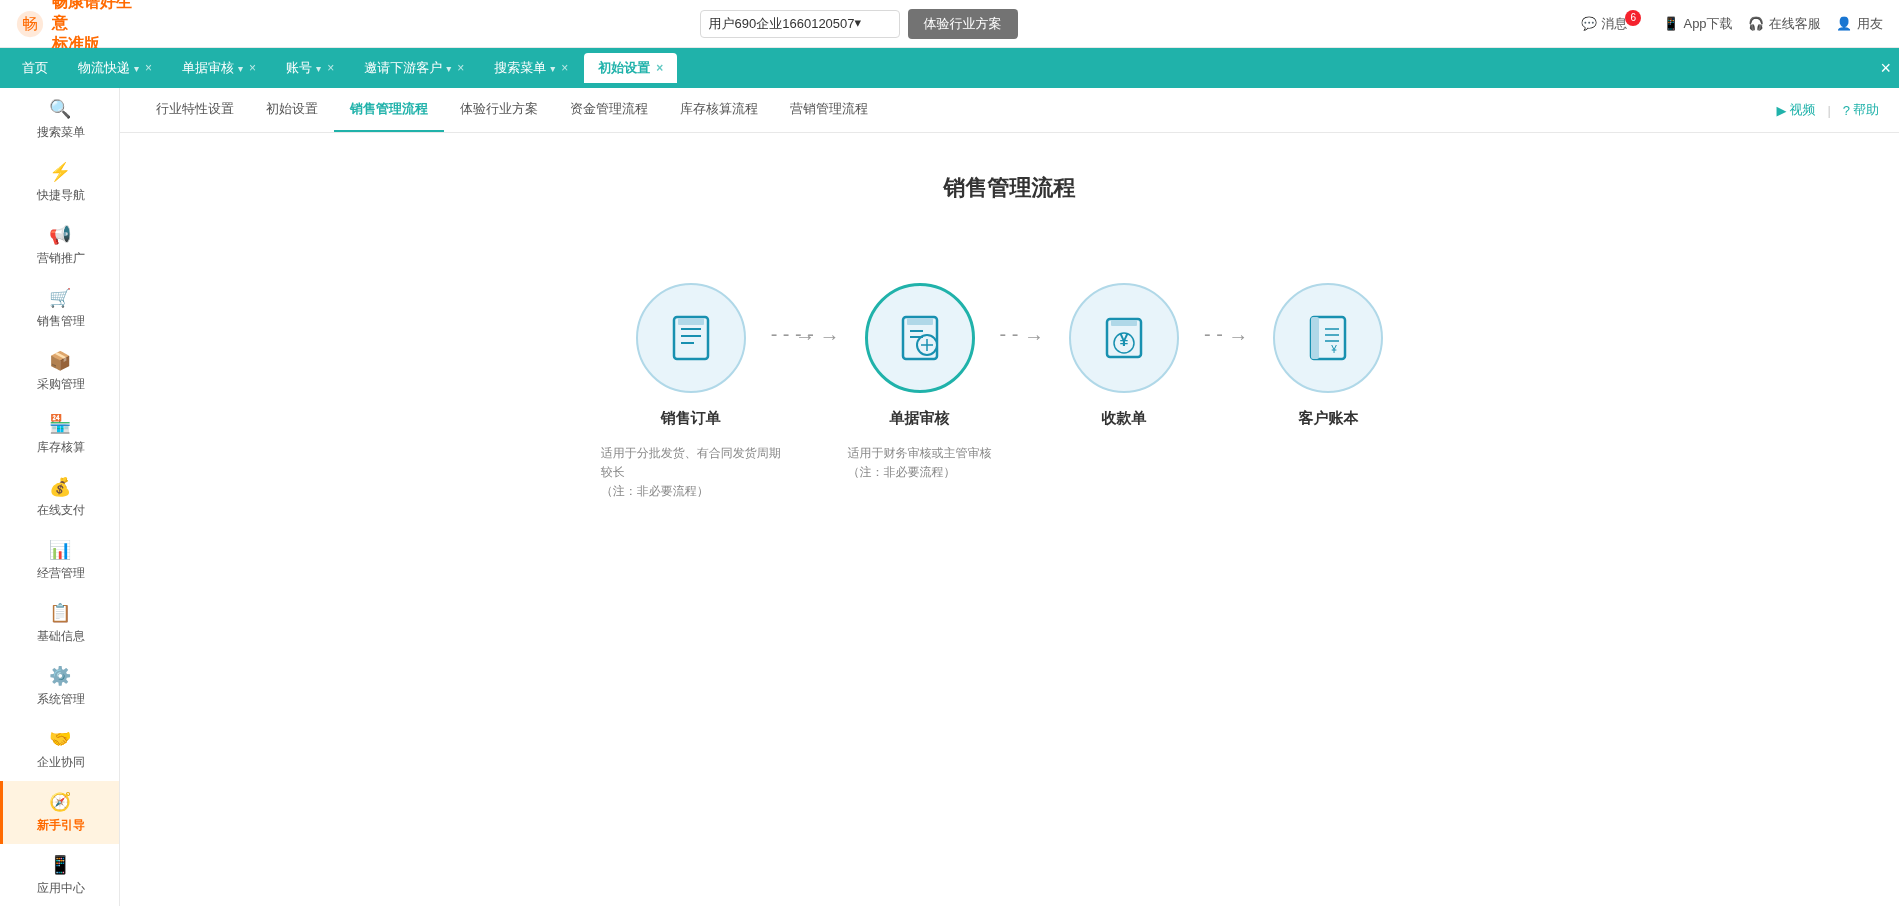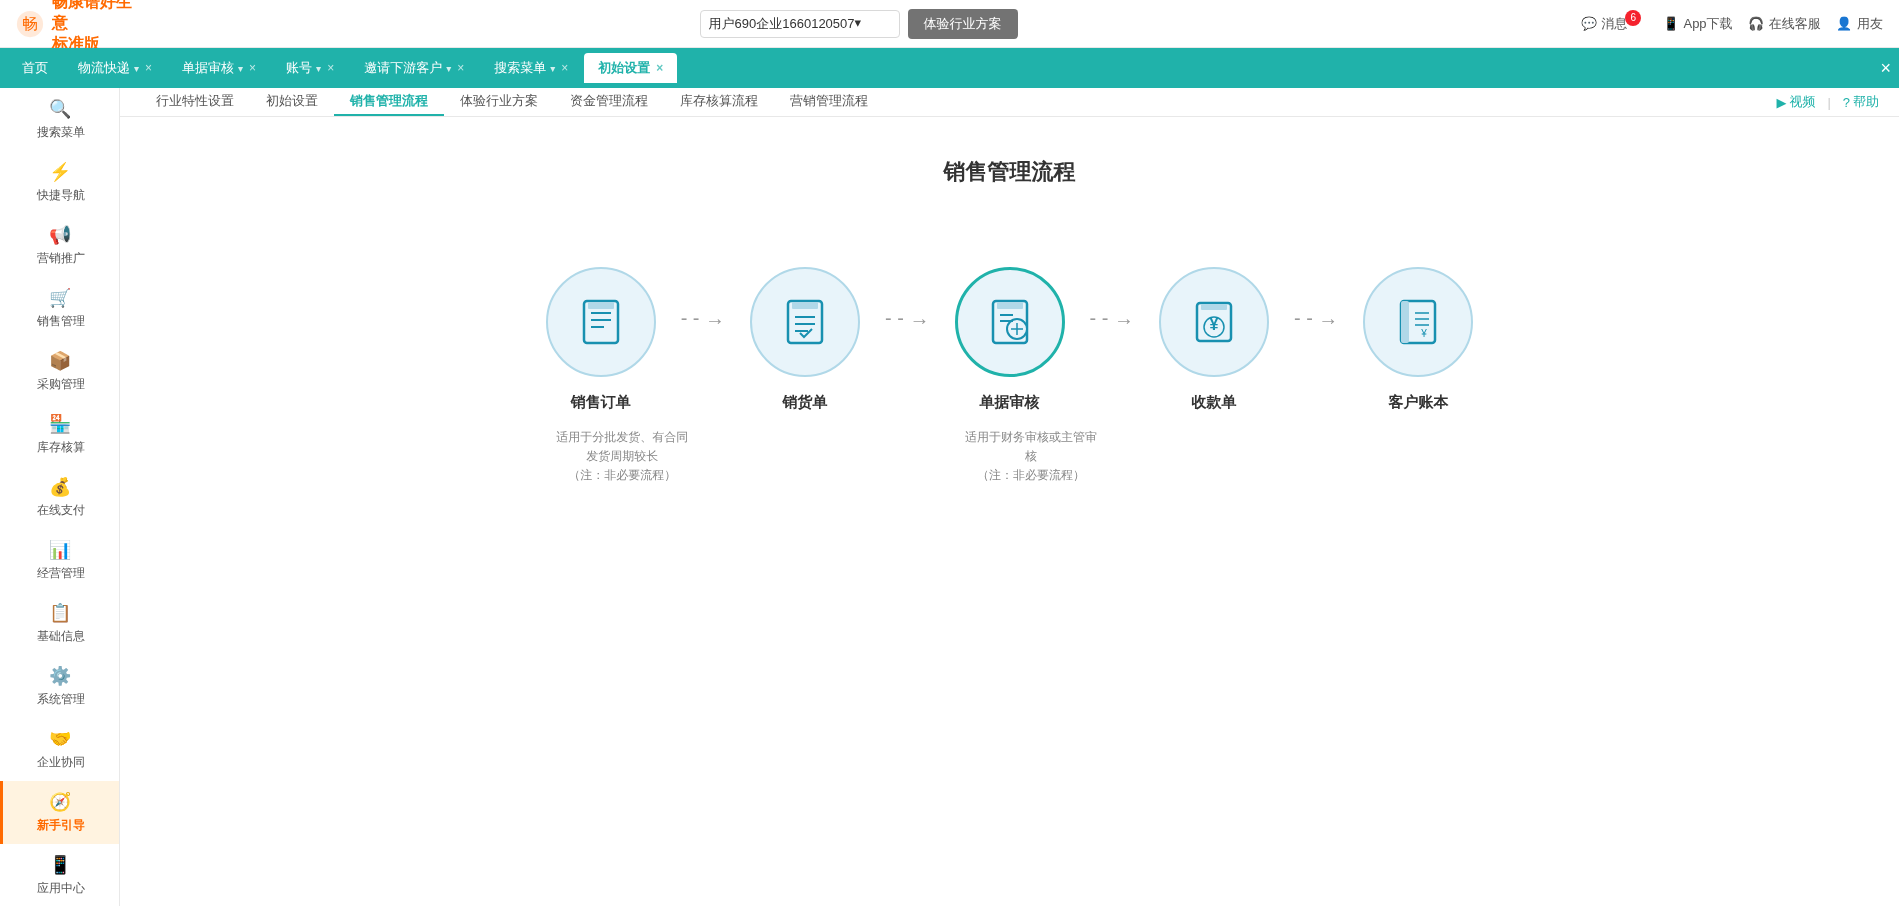--- a/index.html
+++ b/index.html
@@ -159,21 +159,21 @@
       padding: 0 20px;
       background: #fff;
       flex-shrink: 0;
       justify-content: space-between;
     }
     .sub-tabs-left {
       display: flex;
       align-items: center;
     }
     .sub-tab {
-      padding: 4px 16px;
+      padding: 12px 16px;
       cursor: pointer;
       color: #555;
       font-size: 13px;
       border-bottom: 2px solid transparent;
       white-space: nowrap;
     }
     .sub-tab.active { color: #20b2aa; border-bottom-color: #20b2aa; font-weight: bold; }
     .sub-tabs-right {
       display: flex;
       align-items: center;
@@ -230,23 +230,22 @@
       border-width: 3px;
     }
     .flow-label {
       font-size: 15px;
       font-weight: bold;
       color: #333;
     }
     .flow-desc {
       font-size: 12px;
       color: #888;
-      text-align: center;
+      text-align: left;
       line-height: 1.6;
-      margin-left: 43px;
     }
     .flow-arrow {
       display: flex;
       align-items: center;
       padding-top: 40px;
       color: #999;
       font-size: 20px;
       margin: 0 -10px;
     }
 
@@ -446,34 +445,20 @@
             </svg>
           </div>
           <div class="flow-label">销售订单</div>
           <div class="flow-desc">适用于分批发货、有合同发货周期较长<br>（注：非必要流程）</div>
         </div>
 
         <div class="flow-arrow">
           <span>- - →</span>
         </div>
 
-        <div class="flow-step">
-          <div class="flow-circle">
-            <svg class="flow-svg" viewBox="0 0 54 54" fill="none" xmlns="http://www.w3.org/2000/svg">
-              <rect x="10" y="6" width="34" height="42" rx="3" stroke="#1890b0" stroke-width="2.5" fill="none"></rect>
-              <rect x="14" y="7" width="26" height="7" rx="1" fill="#b0d8e8"></rect>
-              <line x1="17" y1="22" x2="37" y2="22" stroke="#1890b0" stroke-width="2"></line>
-              <line x1="17" y1="29" x2="37" y2="29" stroke="#1890b0" stroke-width="2"></line>
-              <line x1="17" y1="36" x2="30" y2="36" stroke="#1890b0" stroke-width="2"></line>
-              <polyline points="22,38 26,42 34,34" stroke="#1890b0" stroke-width="2" fill="none"></polyline>
-            </svg>
-          </div>
-          <div class="flow-label">销货单</div>
-          <div class="flow-desc"></div>
-        </div>
 
         <div class="flow-arrow">
           <span>- - →</span>
         </div>
 
         <div class="flow-step">
           <div class="flow-circle highlighted">
             <svg class="flow-svg" viewBox="0 0 54 54" fill="none" xmlns="http://www.w3.org/2000/svg">
               <rect x="10" y="6" width="34" height="42" rx="3" stroke="#1890b0" stroke-width="2.5" fill="none"></rect>
               <rect x="14" y="7" width="26" height="7" rx="1" fill="#b0d8e8"></rect>

